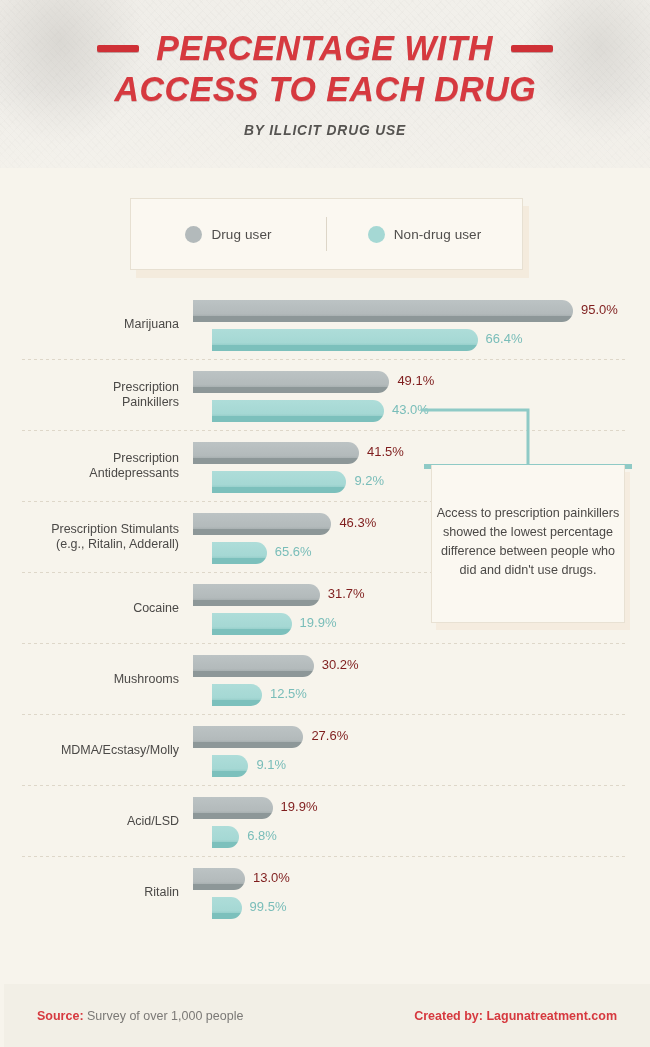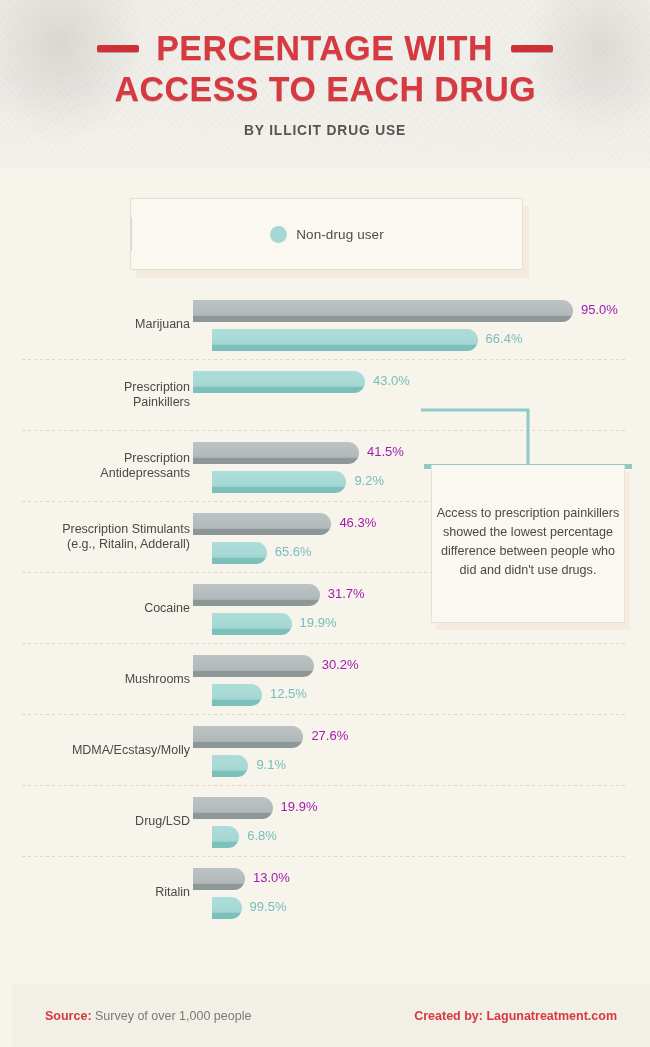--- a/index.html
+++ b/index.html
@@ -17,20 +17,21 @@
     background: #f7f4ec;
   }
 
   
   .header {
     position: relative;
     width: 650px;
     height: 168px;
     overflow: hidden;
     background: #fef9c3;
+    font-style: italic;
   }
   .header-bg {
     position: absolute;
     inset: 0;
     background:
       radial-gradient(ellipse 120px 150px at 60px 40px, rgba(150,145,135,.38), transparent 70%),
       radial-gradient(ellipse 110px 140px at 600px 45px, rgba(150,145,135,.34), transparent 70%),
       radial-gradient(ellipse 70px 90px at 95px 250px, rgba(140,135,125,.30), transparent 70%),
       radial-gradient(ellipse 80px 70px at 560px 245px, rgba(140,135,125,.26), transparent 70%),
       radial-gradient(ellipse 60px 100px at 250px 300px, rgba(145,140,130,.22), transparent 72%),
@@ -148,21 +149,21 @@
   }
   .row-div {
     position: absolute;
     left: 22px; right: 22px;
     top: 0; height: 1px;
     background-image: linear-gradient(to right, #ded7c9 0 3px, transparent 3px 6px);
     background-size: 6px 1px;
   }
   .row-label {
     position: absolute;
-    left: 12px; width: 178px;
+    left: 1px; width: 178px;
     top: 50%;
     transform: translateY(-50%);
     text-align: right;
     font-size: 12.5px;
     line-height: 15px;
     color: #4b4947;
   }
   .bars {
     position: absolute;
     left: 193px; top: 0;
@@ -188,21 +189,21 @@
   .bar.teal {
     background: linear-gradient(180deg, #aeddd9 0%, #a5d8d4 62%, #99d0cc 72%, #7cc0bc 73%, #7cc0bc 100%);
   }
   .bar-val {
     margin-left: 8px;
     font-size: 13px;
     font-weight: 400;
     line-height: 19px;
     white-space: nowrap;
   }
-  .bar-val.gray { color: #a21caf; }
+  .bar-val.gray { color: #7f1d1d; }
   .bar-val.teal { color: #79bdb9; }
 
   
   .callout-connector { position: absolute; left: 0; top: 0; pointer-events: none; }
   .callout-wrap {
     position: absolute;
     left: 431px; top: 465px;
     width: 194px; height: 158px;
   }
   .callout-shadow {
@@ -224,21 +225,21 @@
     padding: 6px 3px 10px;
   }
   .callout-text {
     font-size: 12.6px;
     line-height: 19px;
     color: #4b4947;
     text-align: center;
   }
   .footer {
     position: absolute;
-    left: 12px; right: 0; top: 984px;
+    left: 4px; right: 0; top: 984px;
     height: 63px;
     background: #f2efe6;
     display: flex;
     align-items: center;
   }
   .footer-left {
     position: absolute;
     left: 33px;
     font-size: 12.5px;
     color: #7b7976;
@@ -269,20 +270,24 @@
       <div class="title-line title-line2">
         <span class="title-text">ACCESS TO EACH DRUG</span>
       </div>
       <div class="subtitle">BY ILLICIT DRUG USE</div>
     </div>
   </div>
 
   <div class="legend-wrap">
     <div class="legend-shadow"></div>
     <div class="legend-box">
+      <div class="legend-half">
+        <span class="swatch" style="background:#b3babb"></span>
+        <span class="legend-label">Drug user</span>
+      </div>
       <div class="legend-divider"></div>
       <div class="legend-half">
         <span class="swatch" style="background:#a5d8d4"></span>
         <span class="legend-label">Non-drug user</span>
       </div>
     </div>
   </div>
 
   <div class="chart" id="chart">
       <div class="row">
@@ -301,20 +306,24 @@
         </div>
       </div>
       <div class="row">
         <div class="row-div"></div>
         <div class="row-label">
           <div>Prescription</div>
           <div>Painkillers</div>
         </div>
         <div class="bars">
           <div class="bar-line">
+            <div class="bar gray" style="width: 196.4px;"></div>
+            <span class="bar-val gray">49.1%</span>
+          </div>
+          <div class="bar-line">
             <div class="bar teal" style="width: 172px;"></div>
             <span class="bar-val teal">43.0%</span>
           </div>
         </div>
       </div>
       <div class="row">
         <div class="row-div"></div>
         <div class="row-label">
           <div>Prescription</div>
           <div>Antidepressants</div>
@@ -391,21 +400,21 @@
           </div>
           <div class="bar-line">
             <div class="bar teal" style="width: 36.4px;"></div>
             <span class="bar-val teal">9.1%</span>
           </div>
         </div>
       </div>
       <div class="row">
         <div class="row-div"></div>
         <div class="row-label">
-          <div>Drug/LSD</div>
+          <div>Acid/LSD</div>
         </div>
         <div class="bars">
           <div class="bar-line">
             <div class="bar gray" style="width: 79.6px;"></div>
             <span class="bar-val gray">19.9%</span>
           </div>
           <div class="bar-line">
             <div class="bar teal" style="width: 27.2px;"></div>
             <span class="bar-val teal">6.8%</span>
           </div>

